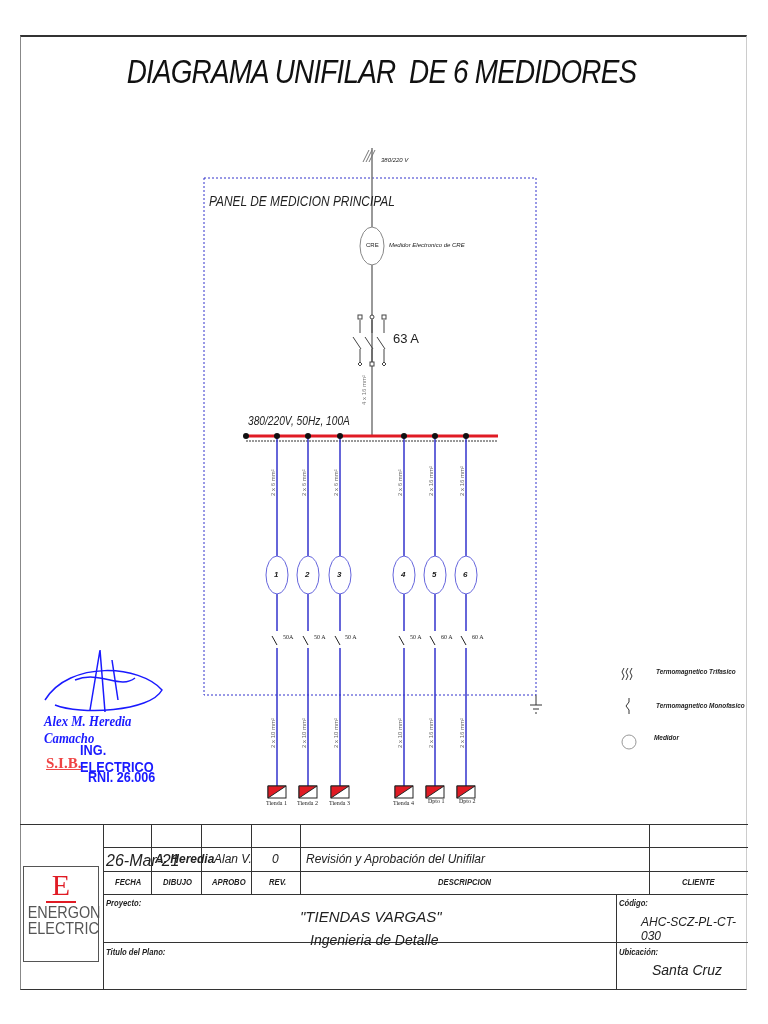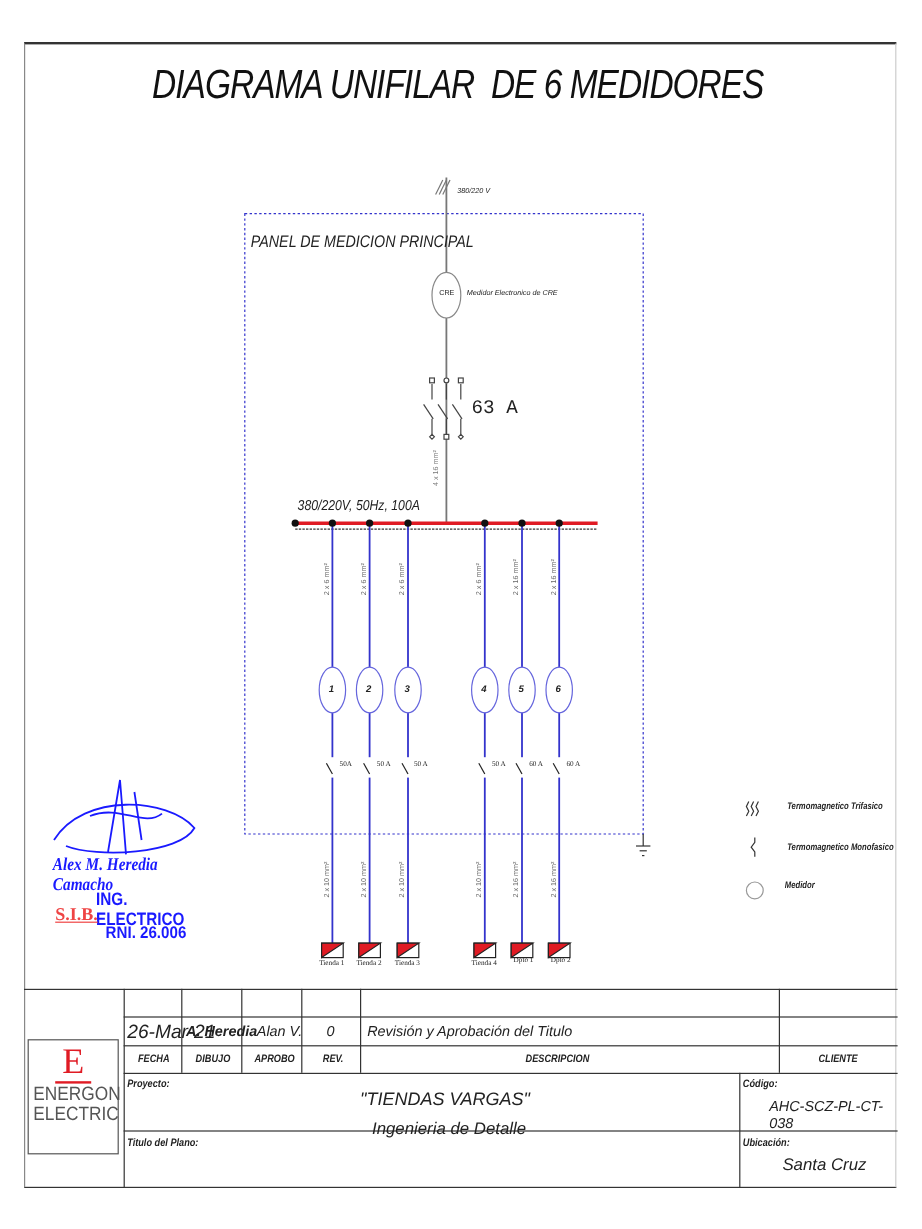--- a/index.html
+++ b/index.html
@@ -147,21 +147,21 @@
     <path d="M90 710 L100 650 L105 712"></path>
       <path d="M75 680 C100 670, 120 690, 135 678"></path>
     <path d="M112 660 L118 700"></path>
   </g>
 </svg>
 
 <div class="txt" style="left:381px;top:157px;font-size:6px;font-style:italic;">380/220 V</div>
 <div class="txt it" style="left:209px;top:193px;font-size:14px;transform:scaleX(0.85);transform-origin:0 0;">PANEL DE MEDICION PRINCIPAL</div>
 <div class="txt" style="left:366px;top:242px;font-size:6px;">CRE</div>
 <div class="txt it" style="left:389px;top:242px;font-size:6px;">Medidor Electronico de CRE</div>
-<div class="txt" style="left:393px;top:331px;font-size:16px;font-family:Liberation Mono, monospace;">63 A</div>
+<div class="txt" style="left:393px;top:331px;font-size:13px;font-family:Liberation Sans, sans-serif;">63 A</div>
 <div class="txt" style="left:361px;top:405px;font-size:6px;transform:rotate(-90deg);transform-origin:0 0;color:#777;">4 x 16 mm²</div>
 <div class="txt it" style="left:248px;top:414px;font-size:12px;transform:scaleX(0.85);transform-origin:0 0;">380/220V, 50Hz, 100A</div>
 
 <div>
   <div class="txt" style="left:270px;top:496px;font-size:6px;transform:rotate(-90deg);transform-origin:0 0;color:#666;">2 x 6 mm²</div>
   <div class="txt" style="left:274px;top:570px;font-size:8px;font-weight:bold;font-style:italic;">1</div>
   <div class="txt" style="left:283px;top:634px;font-size:6px;font-family:'Liberation Serif',serif;">50A</div>
   <div class="txt" style="left:270px;top:748px;font-size:6px;transform:rotate(-90deg);transform-origin:0 0;color:#666;">2 x 10 mm²</div>
   <div class="txt" style="left:266px;top:800px;font-size:6px;font-family:'Liberation Serif',serif;">Tienda 1</div>
 </div>
@@ -232,31 +232,31 @@
     <div class="e">E</div>
     <div class="bar"></div>
     <div class="w1">ENERGON</div>
     <div class="w2">ELECTRIC</div>
   </div>
 
   <div class="cell" style="left:86px;top:28px;font-size:16px;">26-Mar-21</div>
   <div class="cell" style="left:135px;top:28px;font-size:12px;font-weight:bold;">A. Heredia</div>
   <div class="cell" style="left:194px;top:28px;font-size:12px;text-align:right;">Alan V.</div>
   <div class="cell" style="left:252px;top:28px;font-size:12px;">0</div>
-  <div class="cell" style="left:286px;top:28px;font-size:12px;">Revisión y Aprobación del Titulo</div>
+  <div class="cell" style="left:286px;top:28px;font-size:12px;">Revisión y Aprobación del Unifilar</div>
 
   <div class="cell lbl" style="left:95px;top:53px;">FECHA</div>
   <div class="cell lbl" style="left:143px;top:53px;">DIBUJO</div>
   <div class="cell lbl" style="left:192px;top:53px;">APROBO</div>
   <div class="cell lbl" style="left:249px;top:53px;">REV.</div>
   <div class="cell lbl" style="left:418px;top:53px;">DESCRIPCION</div>
   <div class="cell lbl" style="left:662px;top:53px;">CLIENTE</div>
 
   <div class="cell lbl" style="left:86px;top:74px;">Proyecto:</div>
   <div class="cell" style="left:280px;top:84px;font-size:15px;">"TIENDAS VARGAS"</div>
   <div class="cell lbl" style="left:599px;top:74px;">Código:</div>
-  <div class="cell" style="left:621px;top:91px;font-size:12px;">AHC-SCZ-PL-CT-038</div>
+  <div class="cell" style="left:621px;top:91px;font-size:12px;">AHC-SCZ-PL-CT-030</div>
 
   <div class="cell lbl" style="left:86px;top:123px;">Titulo del Plano:</div>
   <div class="cell" style="left:290px;top:108px;font-size:14px;">Ingenieria de Detalle</div>
   <div class="cell lbl" style="left:599px;top:123px;">Ubicación:</div>
   <div class="cell" style="left:632px;top:138px;font-size:14px;text-align:right;">Santa Cruz</div>
 </div>
 
 </body></html>

